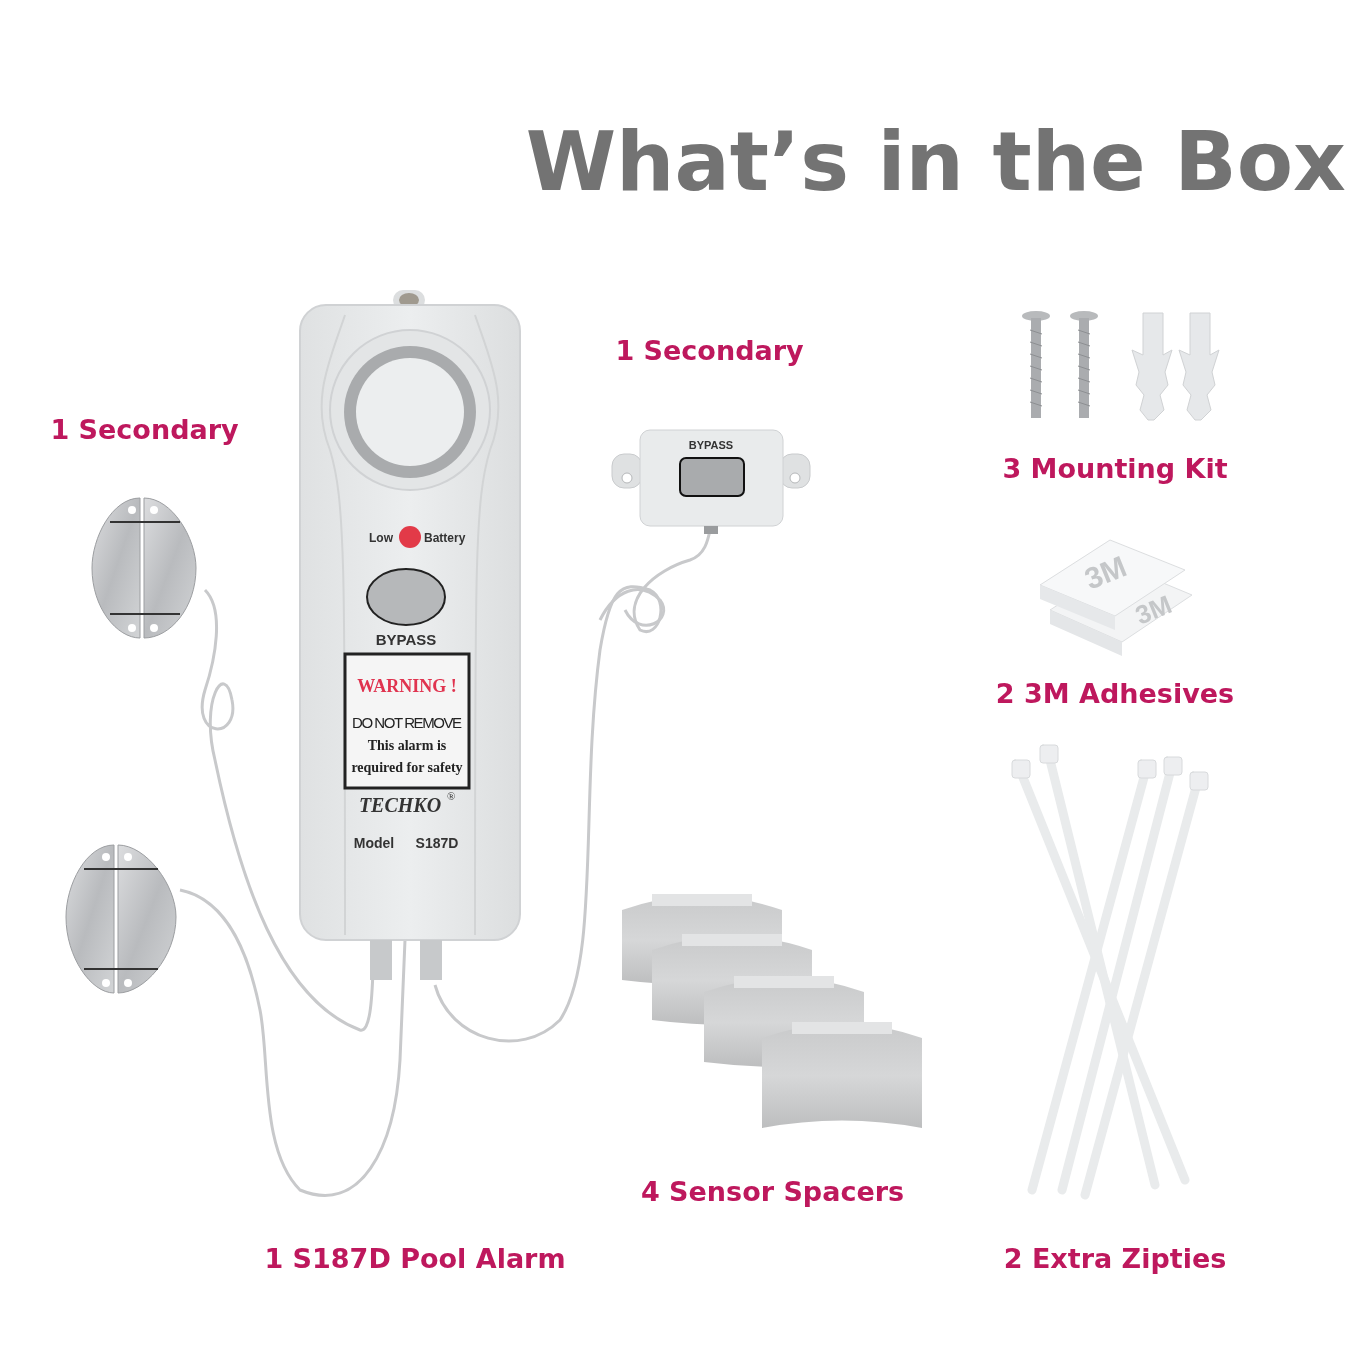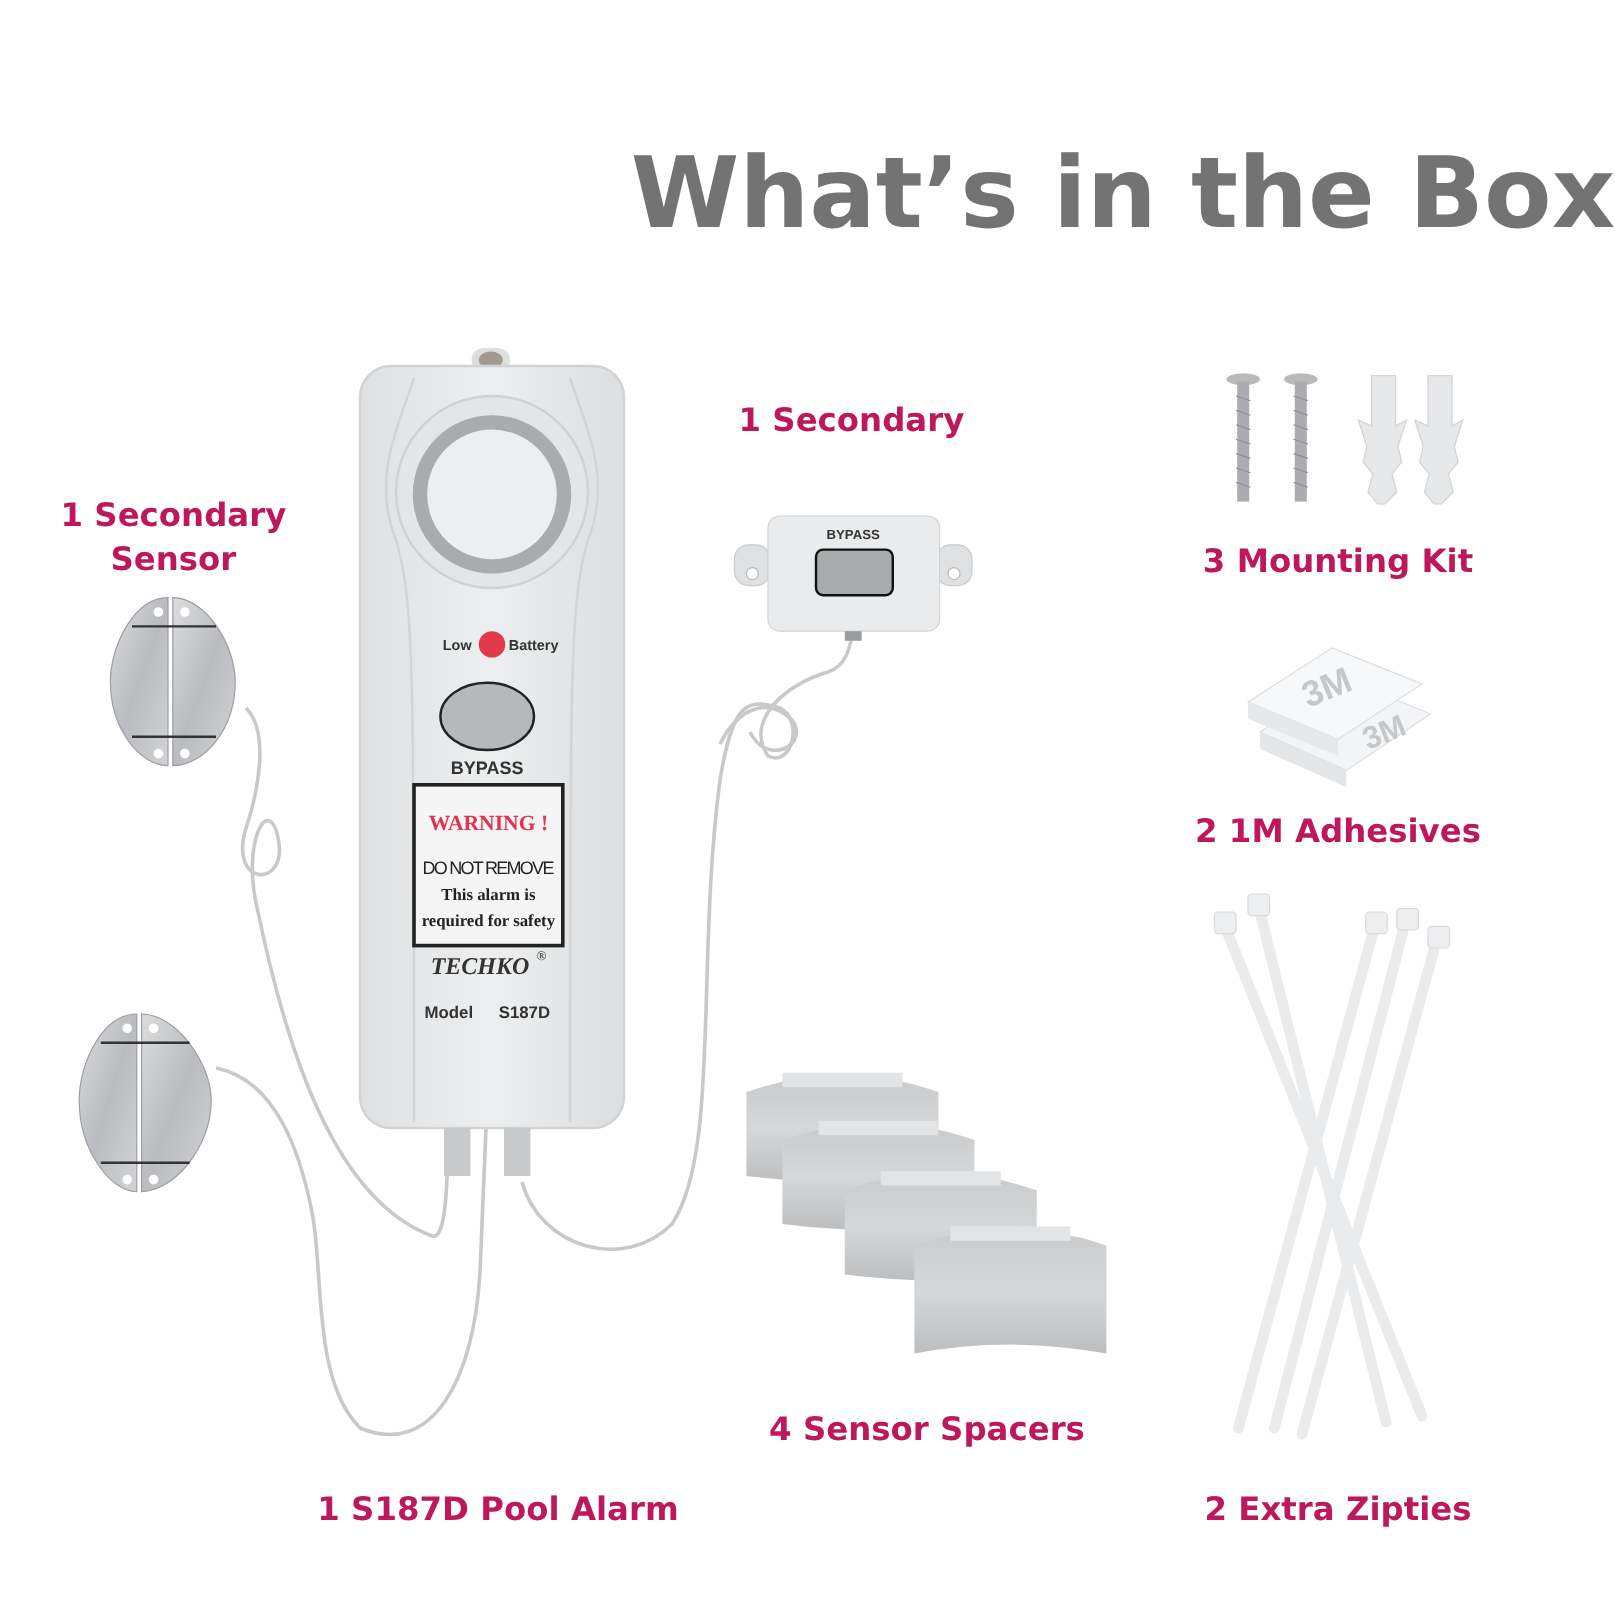--- a/index.html
+++ b/index.html
@@ -13,27 +13,26 @@
   .dev-text { font-family: "Liberation Sans", sans-serif; }
   .dev-serif { font-family: "Liberation Serif", serif; }
 </style>
 </head>
 <body>
 
 <div class="title">What’s in the Box</div>
 
 <div class="label" style="left:42px; top:411px; width:205px;">
   <div>1 Secondary</div>
-  <div>Sensor</div>
 </div>
 <div class="label" style="left:592px; top:332px; width:235px;">
   <div>1 Secondary</div>
 </div>
 <div class="label" style="left:990px; top:450px; width:250px;">3 Mounting Kit</div>
-<div class="label" style="left:985px; top:675px; width:260px;">2 1M Adhesives</div>
+<div class="label" style="left:985px; top:675px; width:260px;">2 3M Adhesives</div>
 <div class="label" style="left:260px; top:1240px; width:310px;">1 S187D Pool Alarm</div>
 <div class="label" style="left:630px; top:1173px; width:285px;">4 Sensor Spacers</div>
 <div class="label" style="left:995px; top:1240px; width:240px;">2 Extra Zipties</div>
 
 <svg class="art" width="1346" height="1346" viewBox="0 0 1346 1346">
   <defs>
     <linearGradient id="metal" x1="0" y1="0" x2="1" y2="1">
       <stop offset="0" stop-color="#dcdddf"></stop>
       <stop offset="0.5" stop-color="#b9bbbe"></stop>
       <stop offset="1" stop-color="#d2d4d6"></stop>

